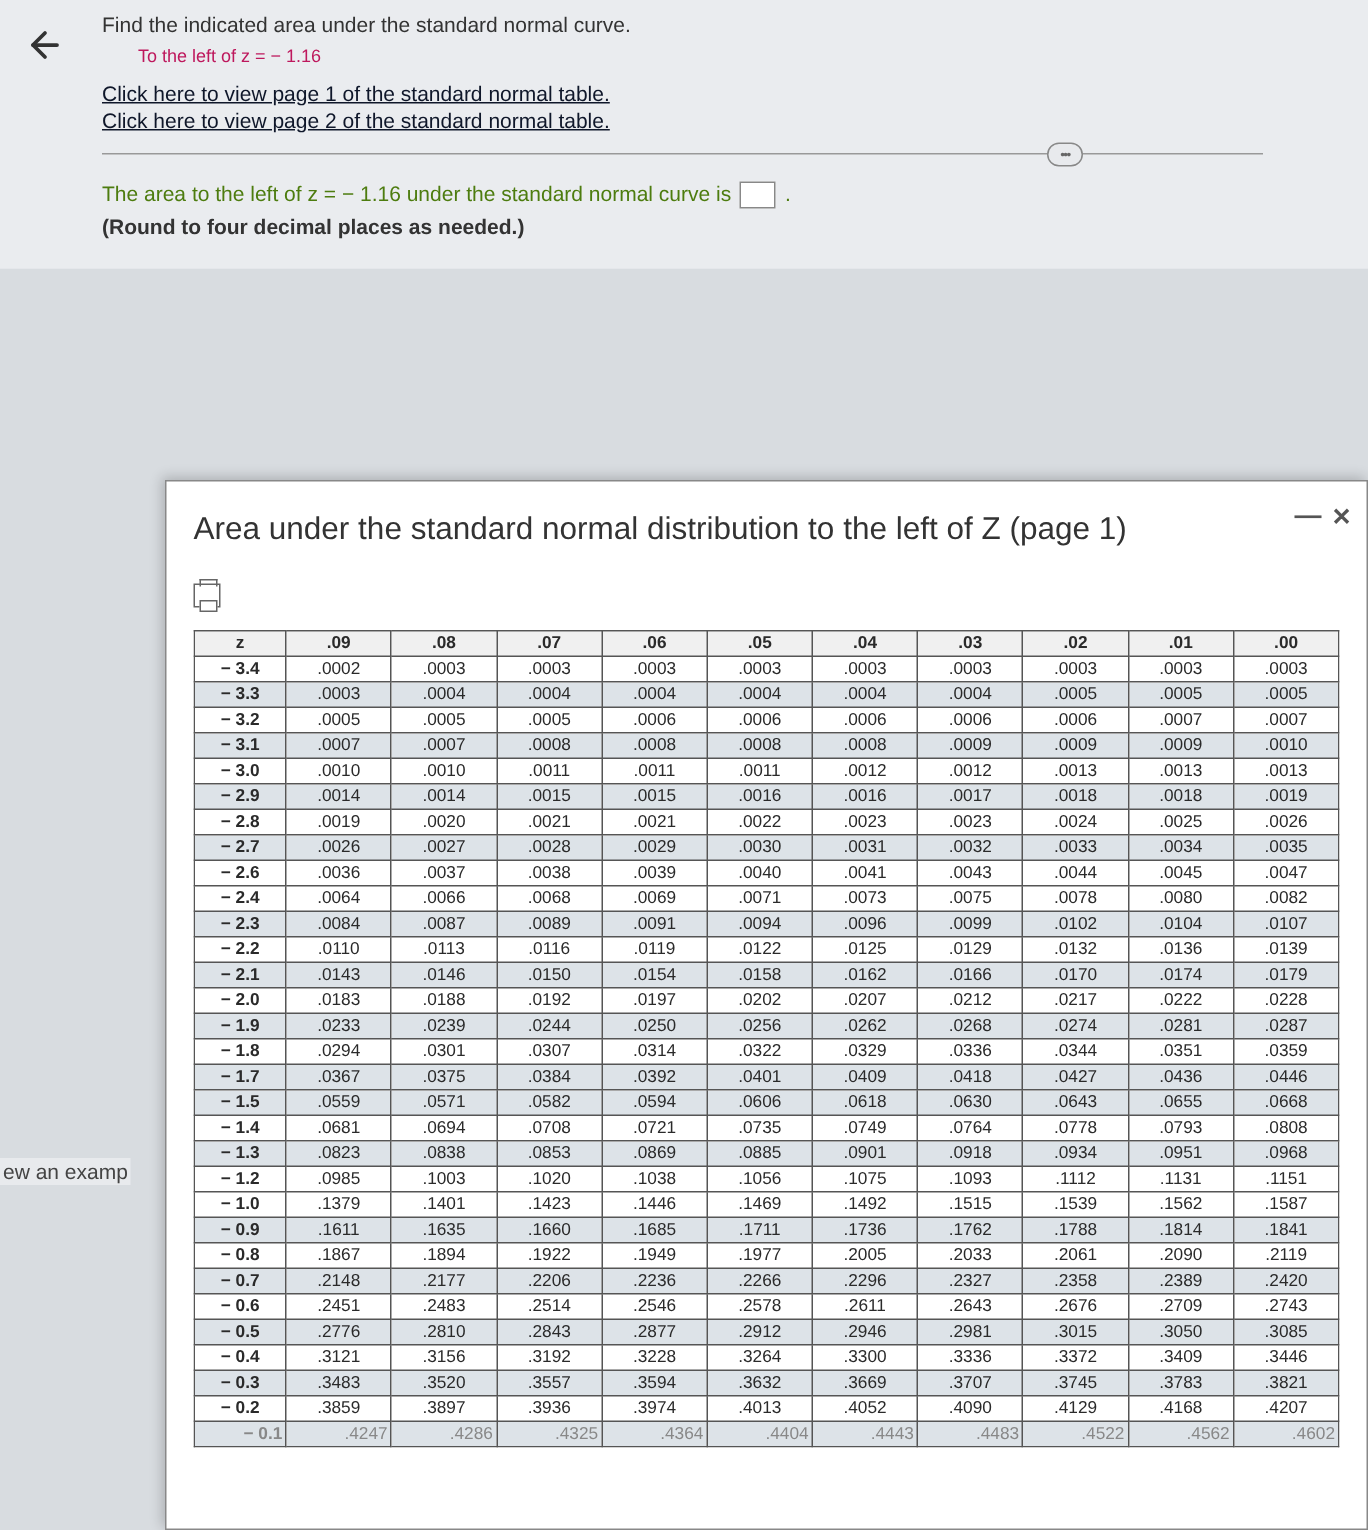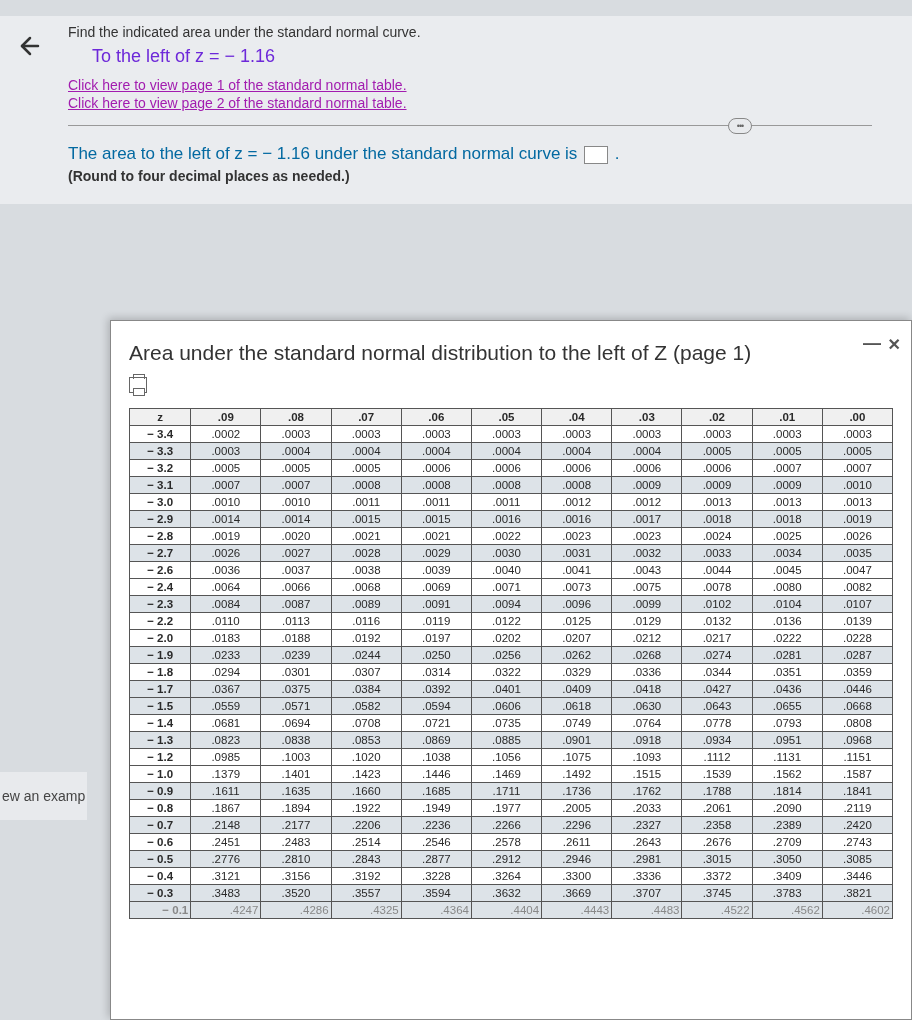--- a/index.html
+++ b/index.html
@@ -14,50 +14,49 @@
     height: 1020px;
     overflow: hidden;
     position: relative;
   }
   .outer-panel {
     background: #e8eaed;
     margin: 0;
     padding: 0;
   }
   .top-section {
-    padding: 8px 0 20px 12px;
+    padding: 8px 30px 20px 12px;
     background: #eaecef;
     position: relative;
-    margin-top: 16px;
   }
   .back-arrow {
     position: absolute;
     left: 16px;
     top: 18px;
     width: 24px;
     height: 24px;
     cursor: pointer;
   }
   .top-content {
     margin-left: 56px;
     padding-right: 40px;
   }
   .prompt-line {
     font-size: 14px;
     color: #333;
     margin-bottom: 6px;
   }
   .sub-prompt {
     margin-left: 24px;
-    font-size: 18px;
-    color: #6d28d9;
+    font-size: 12px;
+    color: #be185d;
     margin-bottom: 10px;
   }
   .link {
-    color: #a21caf;
+    color: #0f172a;
     text-decoration: underline;
     cursor: pointer;
     font-size: 14px;
     display: block;
     margin-bottom: 2px;
   }
   .divider {
     border-top: 1px solid #999;
     margin: 14px 0 18px 0;
     position: relative;
@@ -72,22 +71,22 @@
     border-radius: 8px;
     background: #e8eaed;
     display: flex;
     align-items: center;
     justify-content: center;
     font-size: 9px;
     letter-spacing: -1px;
     color: #666;
   }
   .answer-line {
-    font-size: 17px;
-    color: #0369a1;
+    font-size: 14px;
+    color: #4d7c0f;
   }
   .answer-box {
     display: inline-block;
     width: 24px;
     height: 18px;
     border: 1px solid #888;
     background: #fff;
     vertical-align: middle;
     margin: 0 2px;
   }
@@ -104,21 +103,21 @@
     right: 0;
     bottom: 0;
     background: #fff;
     border: 1px solid #888;
     box-shadow: -2px -2px 8px rgba(0,0,0,0.2);
     padding: 20px 18px 0 18px;
   }
   .modal-title {
     font-size: 21px;
     color: #333;
-    margin-bottom: 6px;
+    margin-bottom: 18px;
     padding-right: 20px;
   }
   .modal-close {
     position: absolute;
     right: 10px;
     top: 14px;
     font-size: 16px;
     font-weight: bold;
     color: #555;
     cursor: pointer;
@@ -186,21 +185,21 @@
     color: #888;
     text-align: right;
   }
   .left-tab {
     position: absolute;
     left: 0;
     top: 772px;
     font-size: 14px;
     color: #444;
     background: #e8eaed;
-    padding: 16px 2px;
+    padding: 1px 2px;
     z-index: 5;
   }
   .col-z { width: 48px; }
   .col-v { width: 55px; }
 </style>
 </head>
 <body>
 
 <div class="outer-panel">
   <div class="top-section">
@@ -415,20 +414,33 @@
             <td>.0113</td>
             <td>.0116</td>
             <td>.0119</td>
             <td>.0122</td>
             <td>.0125</td>
             <td>.0129</td>
             <td>.0132</td>
             <td>.0136</td>
             <td>.0139</td>
           </tr>
+          <tr class="shade">
+            <td class="rowhead">− 2.1</td>
+            <td>.0143</td>
+            <td>.0146</td>
+            <td>.0150</td>
+            <td>.0154</td>
+            <td>.0158</td>
+            <td>.0162</td>
+            <td>.0166</td>
+            <td>.0170</td>
+            <td>.0174</td>
+            <td>.0179</td>
+          </tr>
           <tr>
             <td class="rowhead">− 2.0</td>
             <td>.0183</td>
             <td>.0188</td>
             <td>.0192</td>
             <td>.0197</td>
             <td>.0202</td>
             <td>.0207</td>
             <td>.0212</td>
             <td>.0217</td>
@@ -622,20 +634,33 @@
             <td>.3483</td>
             <td>.3520</td>
             <td>.3557</td>
             <td>.3594</td>
             <td>.3632</td>
             <td>.3669</td>
             <td>.3707</td>
             <td>.3745</td>
             <td>.3783</td>
             <td>.3821</td>
+          </tr>
+          <tr>
+            <td class="rowhead">− 0.2</td>
+            <td>.3859</td>
+            <td>.3897</td>
+            <td>.3936</td>
+            <td>.3974</td>
+            <td>.4013</td>
+            <td>.4052</td>
+            <td>.4090</td>
+            <td>.4129</td>
+            <td>.4168</td>
+            <td>.4207</td>
           </tr>
           <tr class="shade cutoff">
             <td class="rowhead">− 0.1</td>
             <td>.4247</td>
             <td>.4286</td>
             <td>.4325</td>
             <td>.4364</td>
             <td>.4404</td>
             <td>.4443</td>
             <td>.4483</td>

